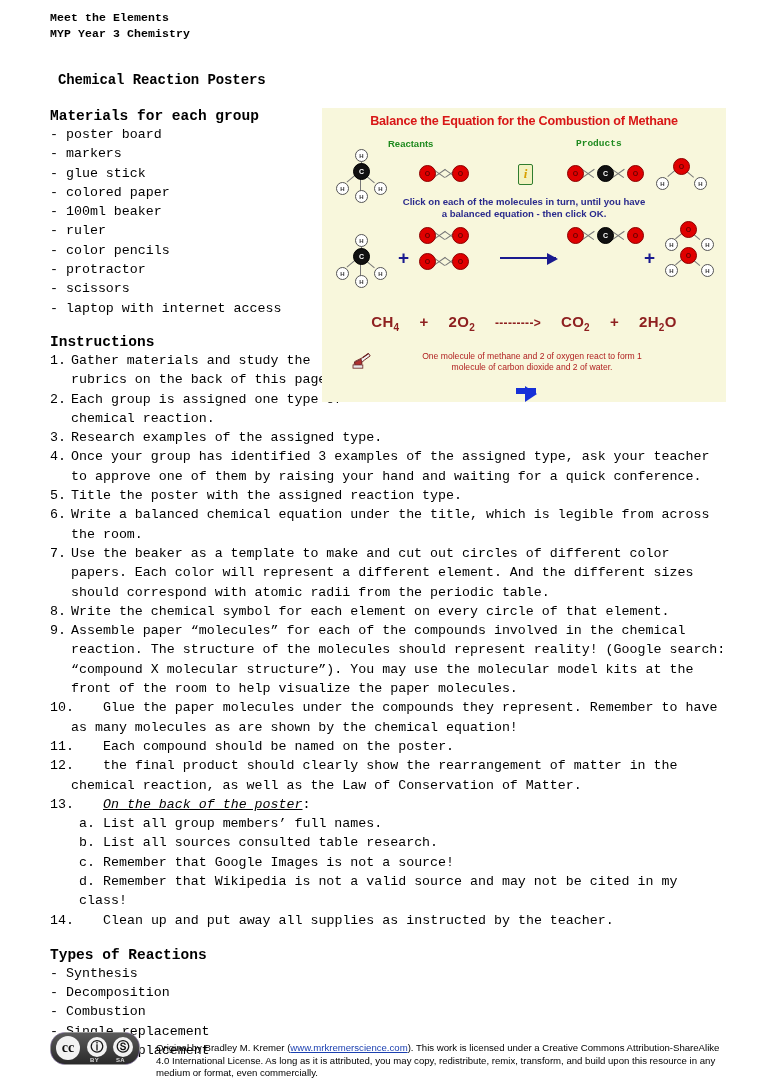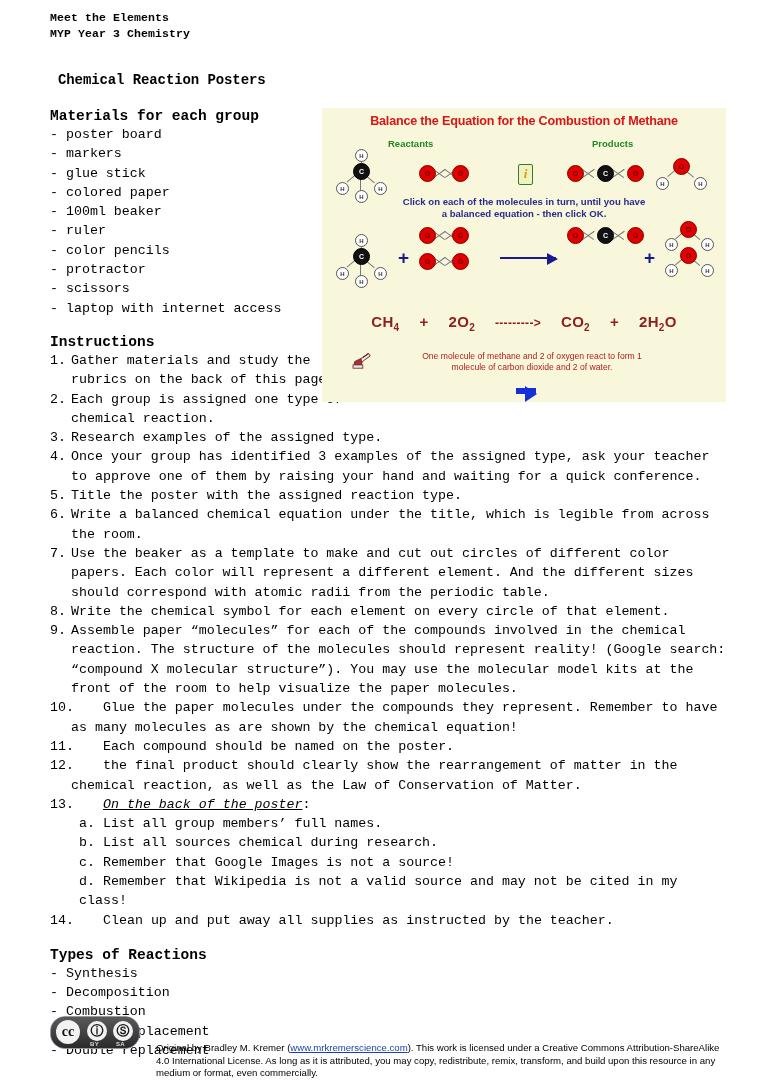--- a/index.html
+++ b/index.html
@@ -80,21 +80,21 @@
     font-weight: bold;
     letter-spacing: -0.2px;
   }
   .dg-label {
     position: absolute;
     color: #1f8a1f;
     font-size: 9.5px;
     font-weight: bold;
   }
   .dg-reactants { left: 66px; top: 30px; }
-  .dg-products { left: 270px; top: 30px; }
+  .dg-products { left: 254px; top: 30px; font-family: Liberation Mono, monospace; }
   .dg-instr {
     position: absolute;
     left: 30px;
     width: 344px;
     top: 88px;
     text-align: center;
     color: #2a2a8c;
     font-size: 9.6px;
     font-weight: bold;
     line-height: 12px;
@@ -259,21 +259,21 @@
   }
   .cc-badge {
     width: 88px;
     height: 31px;
     flex: 0 0 88px;
     background: #6d28d9;
     border: 1px solid #999999;
     border-radius: 15px;
     position: relative;
     overflow: hidden;
-    margin-top: 2px;
+    margin-top: 18px;
   }
   .cc-badge .strip {
     position: absolute;
     left: 0; top: 0;
     width: 100%; height: 100%;
     background: linear-gradient(#5a5a5a, #2a2a2a);
   }
   .cc-circ {
     position: absolute;
     top: 4px;
@@ -395,21 +395,21 @@
         <span class="gap"></span><span>the final product should clearly show the rearrangement of matter in the chemical reaction, as well as the Law of Conservation of Matter.</span>
       </li>
       <li class="wide">
         <span class="num">13.</span>
         <span class="gap"></span><span class="u-i">On the back of the poster</span><span>:</span>
       </li>
     </ul>
 
     <ul class="sub-list">
       <li>a. List all group members’ full names.</li>
-      <li>b. List all sources chemical during research.</li>
+      <li>b. List all sources consulted table research.</li>
       <li>c. Remember that Google Images is not a source!</li>
       <li>d. Remember that Wikipedia is not a valid source and may not be cited in my class!</li>
     </ul>
 
     <ul class="ol-num">
       <li class="wide">
         <span class="num">14.</span>
         <span class="gap"></span><span>Clean up and put away all supplies as instructed by the teacher.</span>
       </li>
     </ul>

